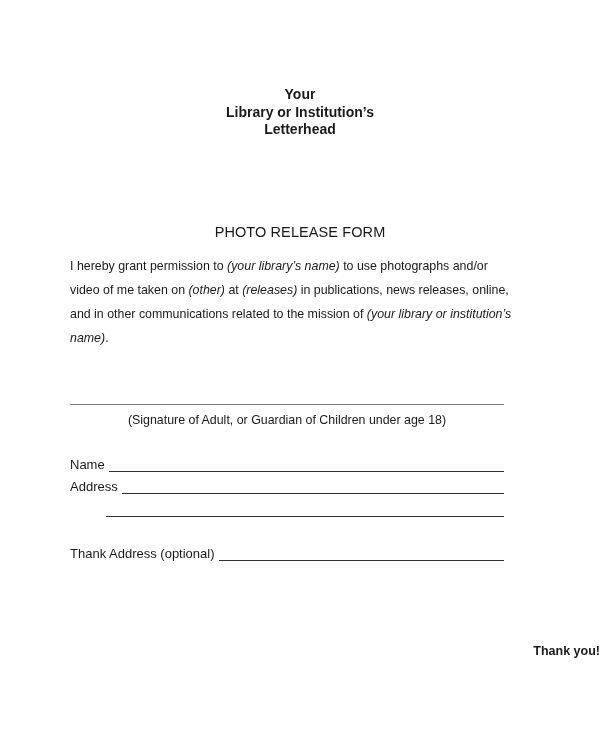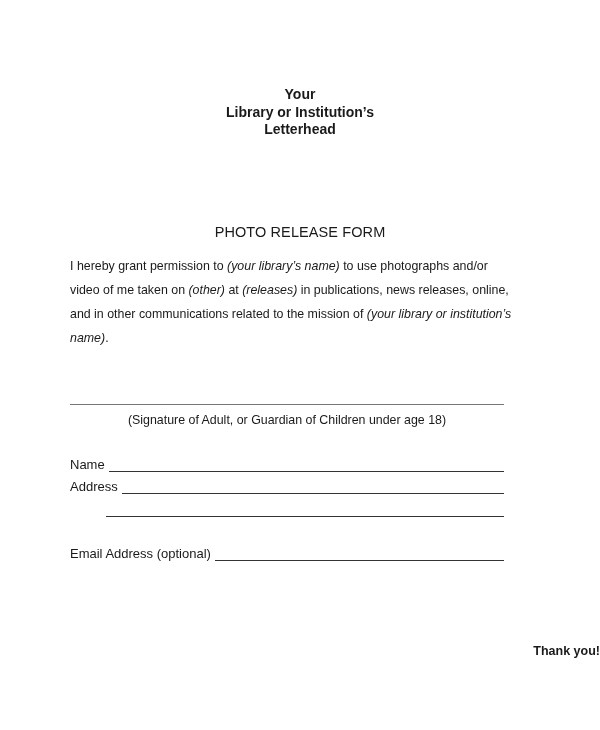--- a/index.html
+++ b/index.html
@@ -49,19 +49,19 @@
     <span class="lbl">Address</span>
     <span class="line gap"></span>
   </div>
 
   <div class="row" style="top:501px; left:106px; width:398px;">
     <span class="line"></span>
   </div>
 
 
   <div class="row" style="top:545px;">
-    <span class="lbl">Email Address (optional)</span>
+    <span class="lbl">Thank Address (optional)</span>
     <span class="line gap"></span>
   </div>
 
   <div class="thanks">Thank you!</div>
 
 </div>
 
 </body></html>

